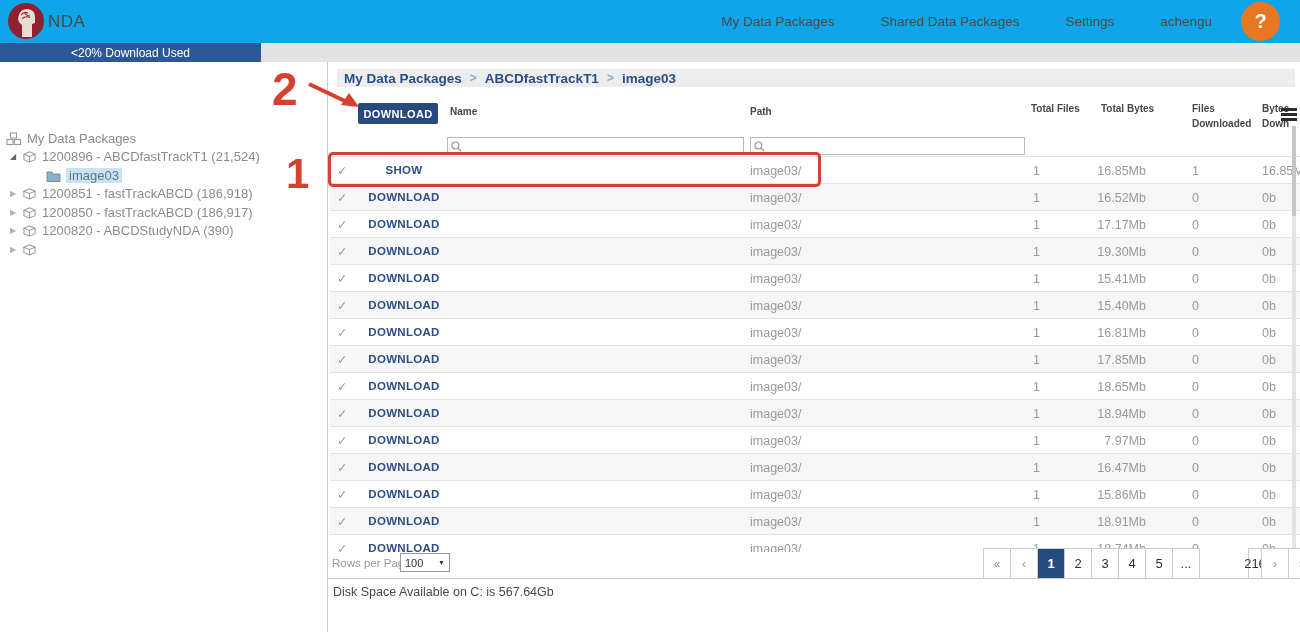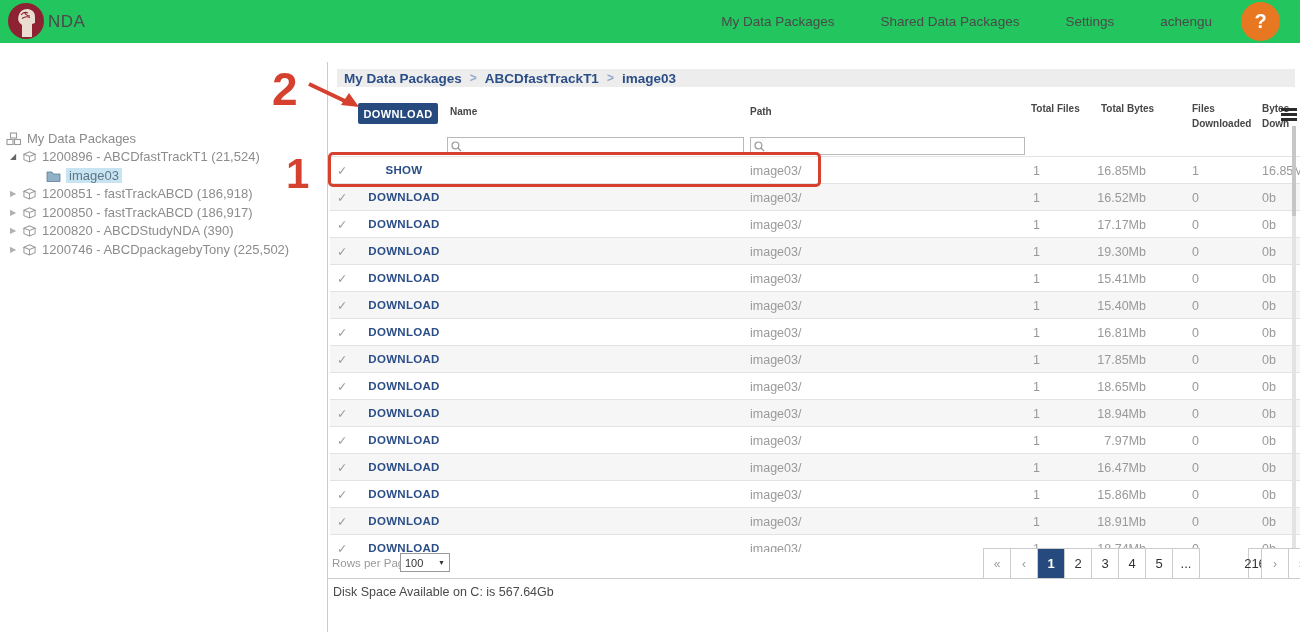--- a/index.html
+++ b/index.html
@@ -2,21 +2,21 @@
 <html><head>
 <meta charset="utf-8">
 <style>
   * { margin:0; padding:0; box-sizing:border-box; }
   html,body { width:1300px; height:632px; overflow:hidden; background:#fff;
     font-family:"Liberation Sans", sans-serif; }
   .abs { position:absolute; }
   #stage { position:relative; width:1300px; height:632px; background:#fff; }
 
   
-  #topbar { left:0; top:0; width:1300px; height:43px; background:#22c55e; }
+  #topbar { left:0; top:0; width:1300px; height:43px; background:#0ea5e9; }
   #logo { left:8px; top:3px; width:36px; height:36px; }
   #appname { left:48px; top:12px; font-size:17px; color:#4a4a4a; letter-spacing:.5px; }
   #nav { right:88px; top:0; height:43px; display:flex; align-items:center; gap:46px; }
   .nav-item { font-size:13.5px; color:#4a4a4a; cursor:pointer; white-space:nowrap; }
   #help-btn { right:20px; top:2px; width:39px; height:39px; border-radius:50%;
     background:#e87722; color:#fff; font-size:20px; font-weight:bold;
     display:flex; align-items:center; justify-content:center; cursor:pointer; }
 
   
   #banner-strip { left:0; top:43px; width:1300px; height:19px; background:#e2e2e2; }
@@ -117,20 +117,23 @@
     <div id="appname" class="abs">NDA</div>
     <div id="nav" class="abs">
         <span class="nav-item">My Data Packages</span>
         <span class="nav-item">Shared Data Packages</span>
         <span class="nav-item">Settings</span>
         <span class="nav-item">achengu</span>
       </div>
     <div id="help-btn" class="abs">?</div>
   </div>
 
+  <div id="banner-strip" class="abs">
+    <div id="banner-used" class="abs">&lt;20% Download Used</div>
+  </div>
 
   <div id="sidebar" class="abs">
       <div class="tree-row" style="top: 68px; left: 6px;">
         <span class="tree-ico">
           <svg width="16" height="14" viewBox="0 0 16 14">
             <g fill="none" stroke="#9a9a9a" stroke-width="1.1">
               <rect x="4.5" y="1" width="6" height="5"></rect>
               <rect x="1" y="7.5" width="6" height="5"></rect>
               <rect x="8.5" y="7.5" width="6" height="5"></rect>
             </g>
@@ -202,21 +205,20 @@
         <span class="tree-caret">▶</span>
         <span class="tree-ico">
           <svg width="15" height="13" viewBox="0 0 16 14">
             <g fill="none" stroke="#9a9a9a" stroke-width="1.1">
               <path d="M2 4.5 L8 7 L14 4.5 L8 2 Z"></path>
               <path d="M2 4.5 L2 10.5 L8 13 L14 10.5 L14 4.5"></path>
               <path d="M8 7 L8 13"></path>
             </g>
           </svg>
         </span>
-        <span class="tree-label">1200746 - ABCDpackagebyTony (225,502)</span>
       </div>
     </div>
   <div id="vline" class="abs"></div>
 
   <div id="breadcrumb" class="abs">
       <span class="crumb">My Data Packages</span>
       <span class="crumb-sep">&gt;</span>
       <span class="crumb">ABCDfastTrackT1</span>
       <span class="crumb-sep">&gt;</span>
       <span class="crumb">image03</span>

